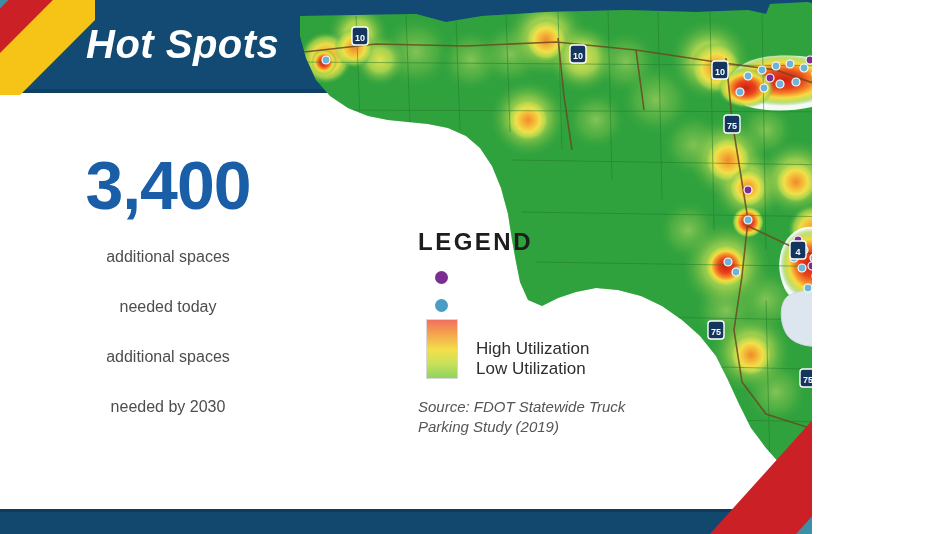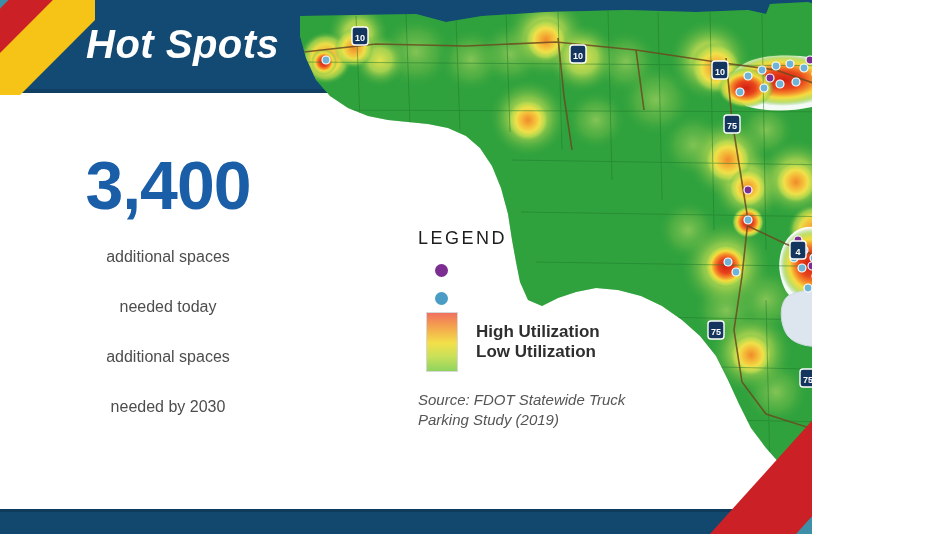--- a/index.html
+++ b/index.html
@@ -24,27 +24,27 @@
   .br-teal{position:absolute;right:-92px;bottom:-60px;width:30px;height:300px;background:#3c8fa6;transform:rotate(42deg);transform-origin:50% 50%;}
 
   
   .stats{position:absolute;left:18px;top:148px;width:300px;text-align:center;}
   .stat-number{font-size:68px;line-height:74px;font-weight:bold;color:#1b5ea8;letter-spacing:-1px;}
   .stat-caption{font-size:16px;line-height:30px;color:#4d4d4d;margin-top:20px;}
   .stat-block2{margin-top:16px;}
 
   
   .legend{position:absolute;left:418px;top:228px;width:250px;}
-  .legend-title{font-size:18px;font-weight:normal;color:#1d1d1d;letter-spacing:2.5px;margin-bottom:7px;}
+  .legend-title{font-size:24px;font-weight:bold;color:#1d1d1d;letter-spacing:2.5px;margin-bottom:7px;}
   .legend-row{display:flex;align-items:center;height:28px;}
   .legend-swatch-wrap{width:46px;display:flex;justify-content:center;}
   .dot{width:13px;height:13px;border-radius:50%;}
   .dot.public{background:#7c2d91;}
   .dot.private{background:#4a9cc4;}
-  .grad-rows{display:flex;align-items:center;font-weight:bold;}
+  .grad-rows{display:flex;align-items:flex-end;}
   .grad-swatch{width:30px;height:58px;margin-left:8px;
     background:linear-gradient(to bottom,#f1705f 0%,#f4a04e 22%,#f3e04a 52%,#c7e05a 76%,#8ed45e 100%);
     border:1px solid #d8d8d8;}
   .grad-labels{display:flex;flex-direction:column;justify-content:space-around;margin-left:18px;}
   .legend-label{font-size:17px;color:#2e2e2e;white-space:nowrap;}
   .legend-source{margin-top:18px;font-size:15px;font-style:italic;color:#555;line-height:20px;width:230px;}
 
   
   .map{position:absolute;left:296px;top:0px;width:654px;height:512px;}
   .map svg{display:block;}

